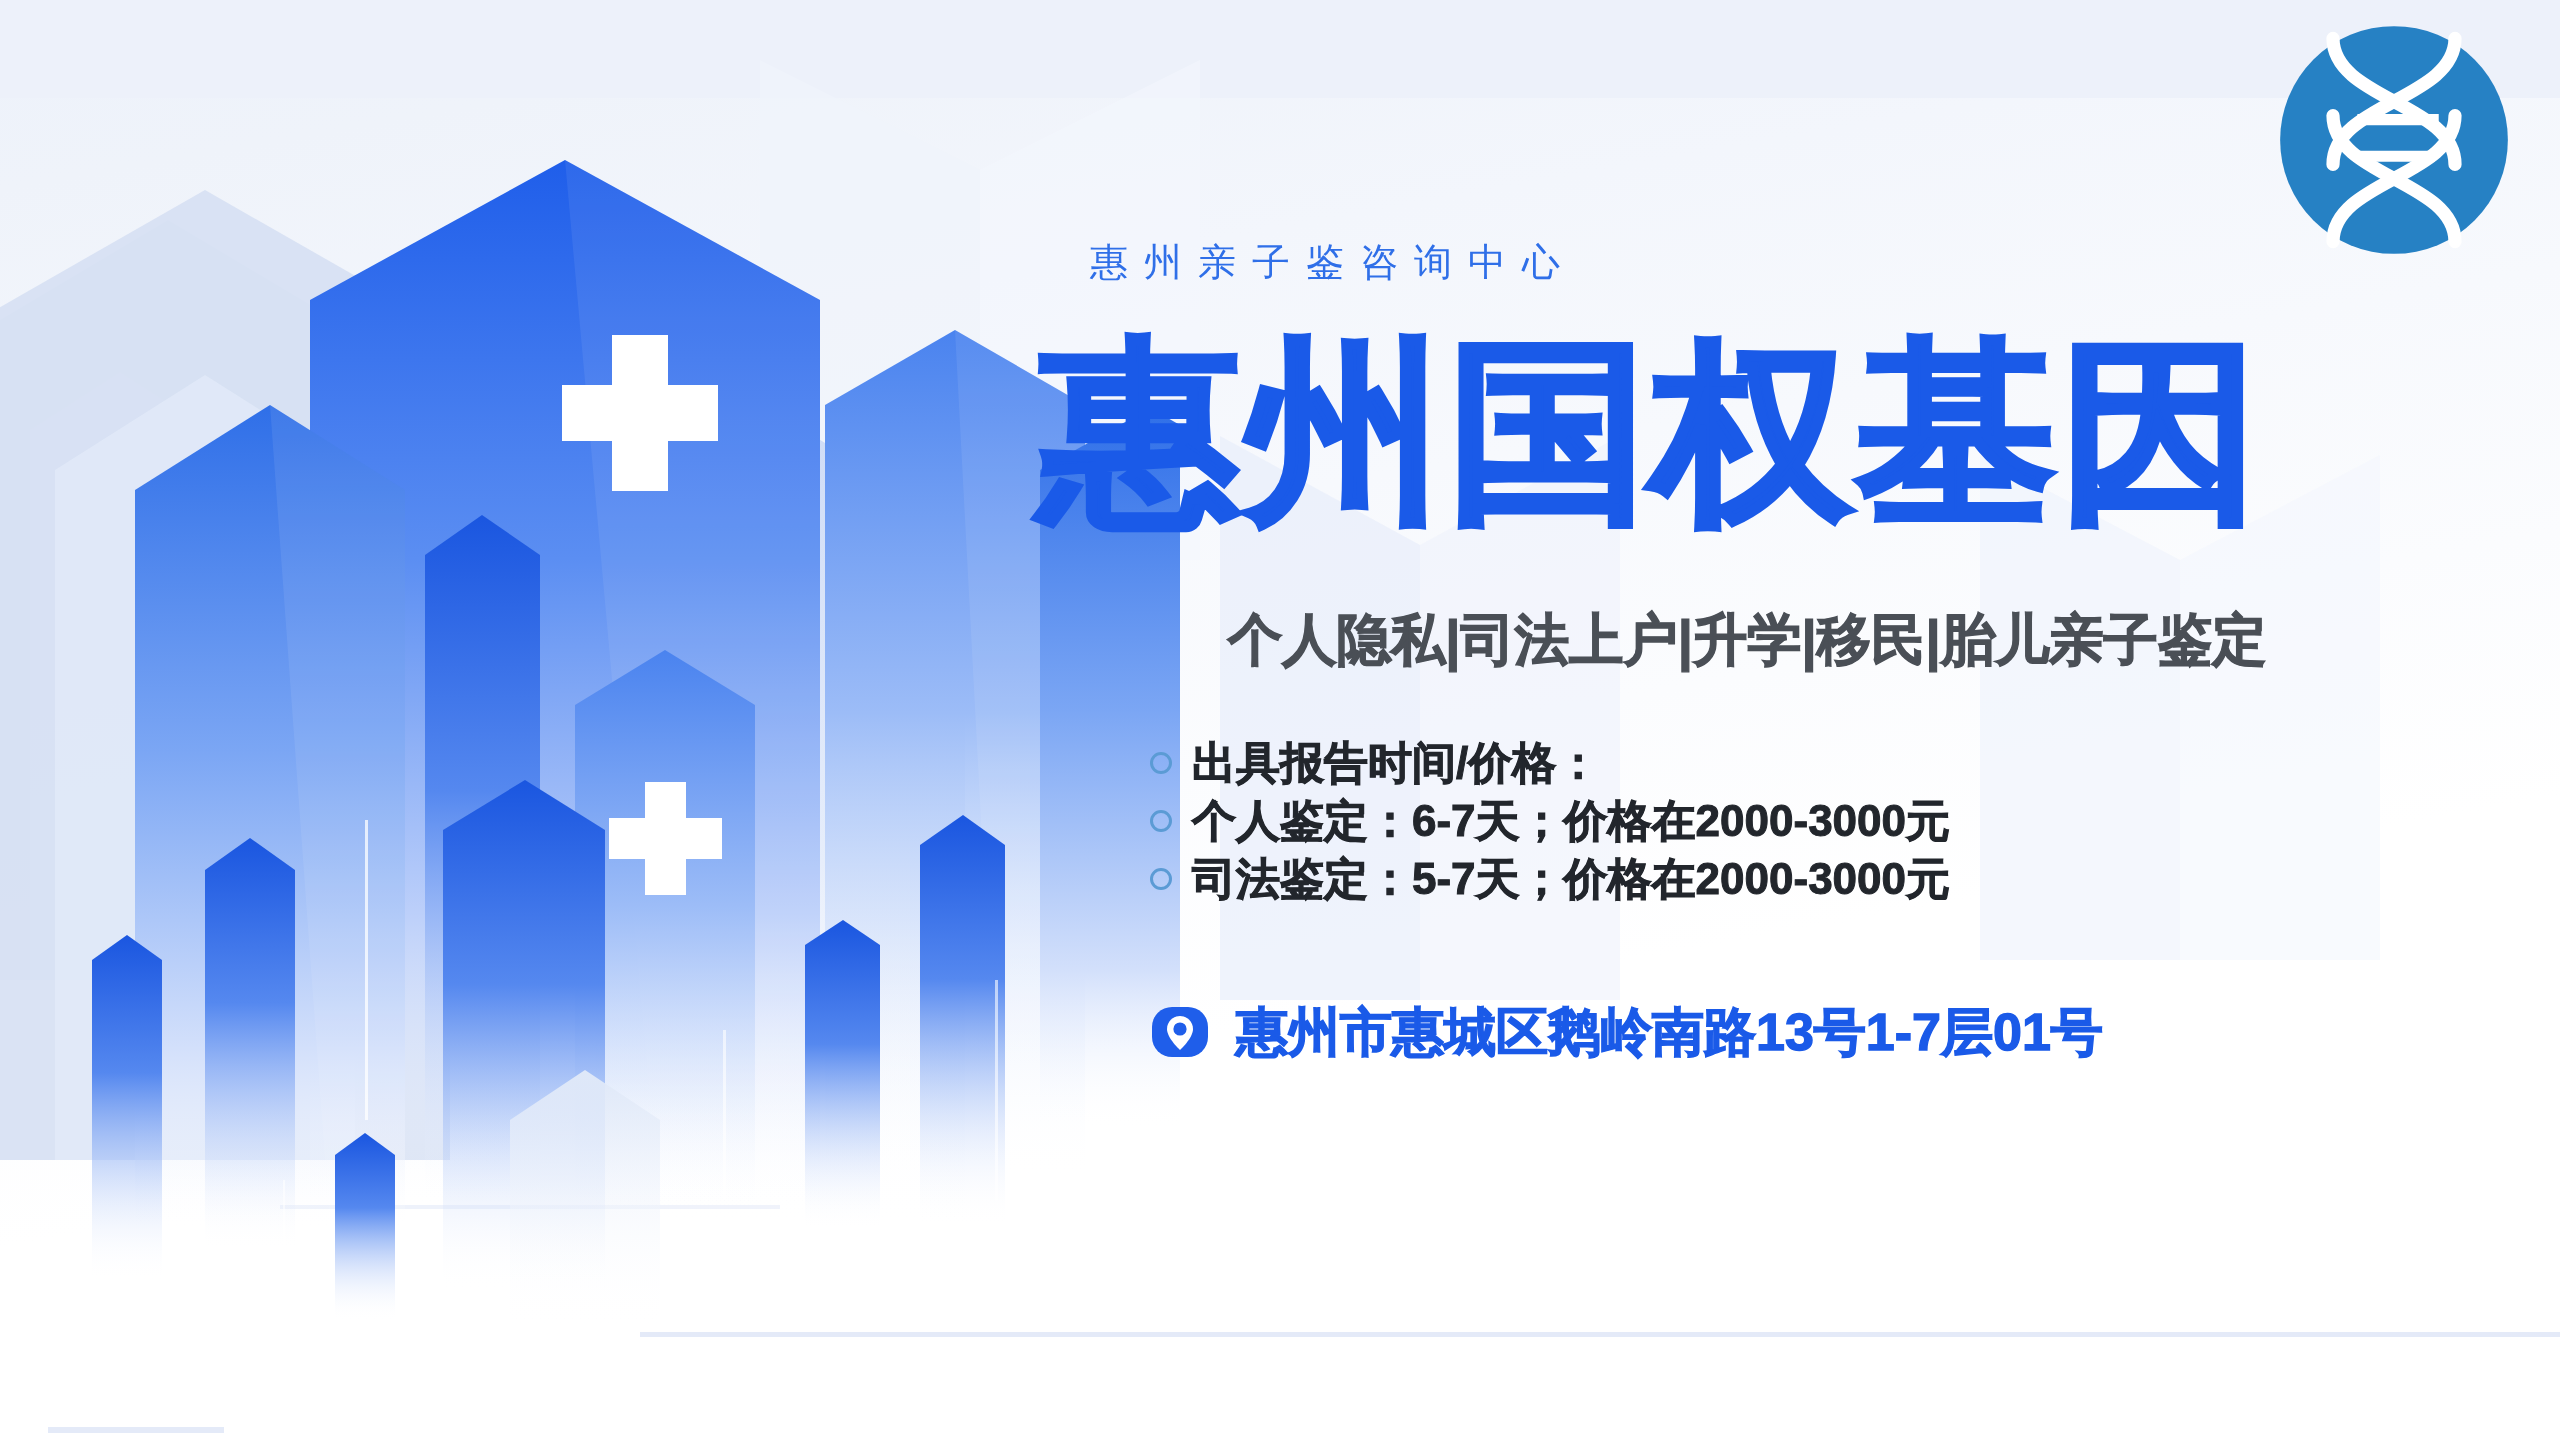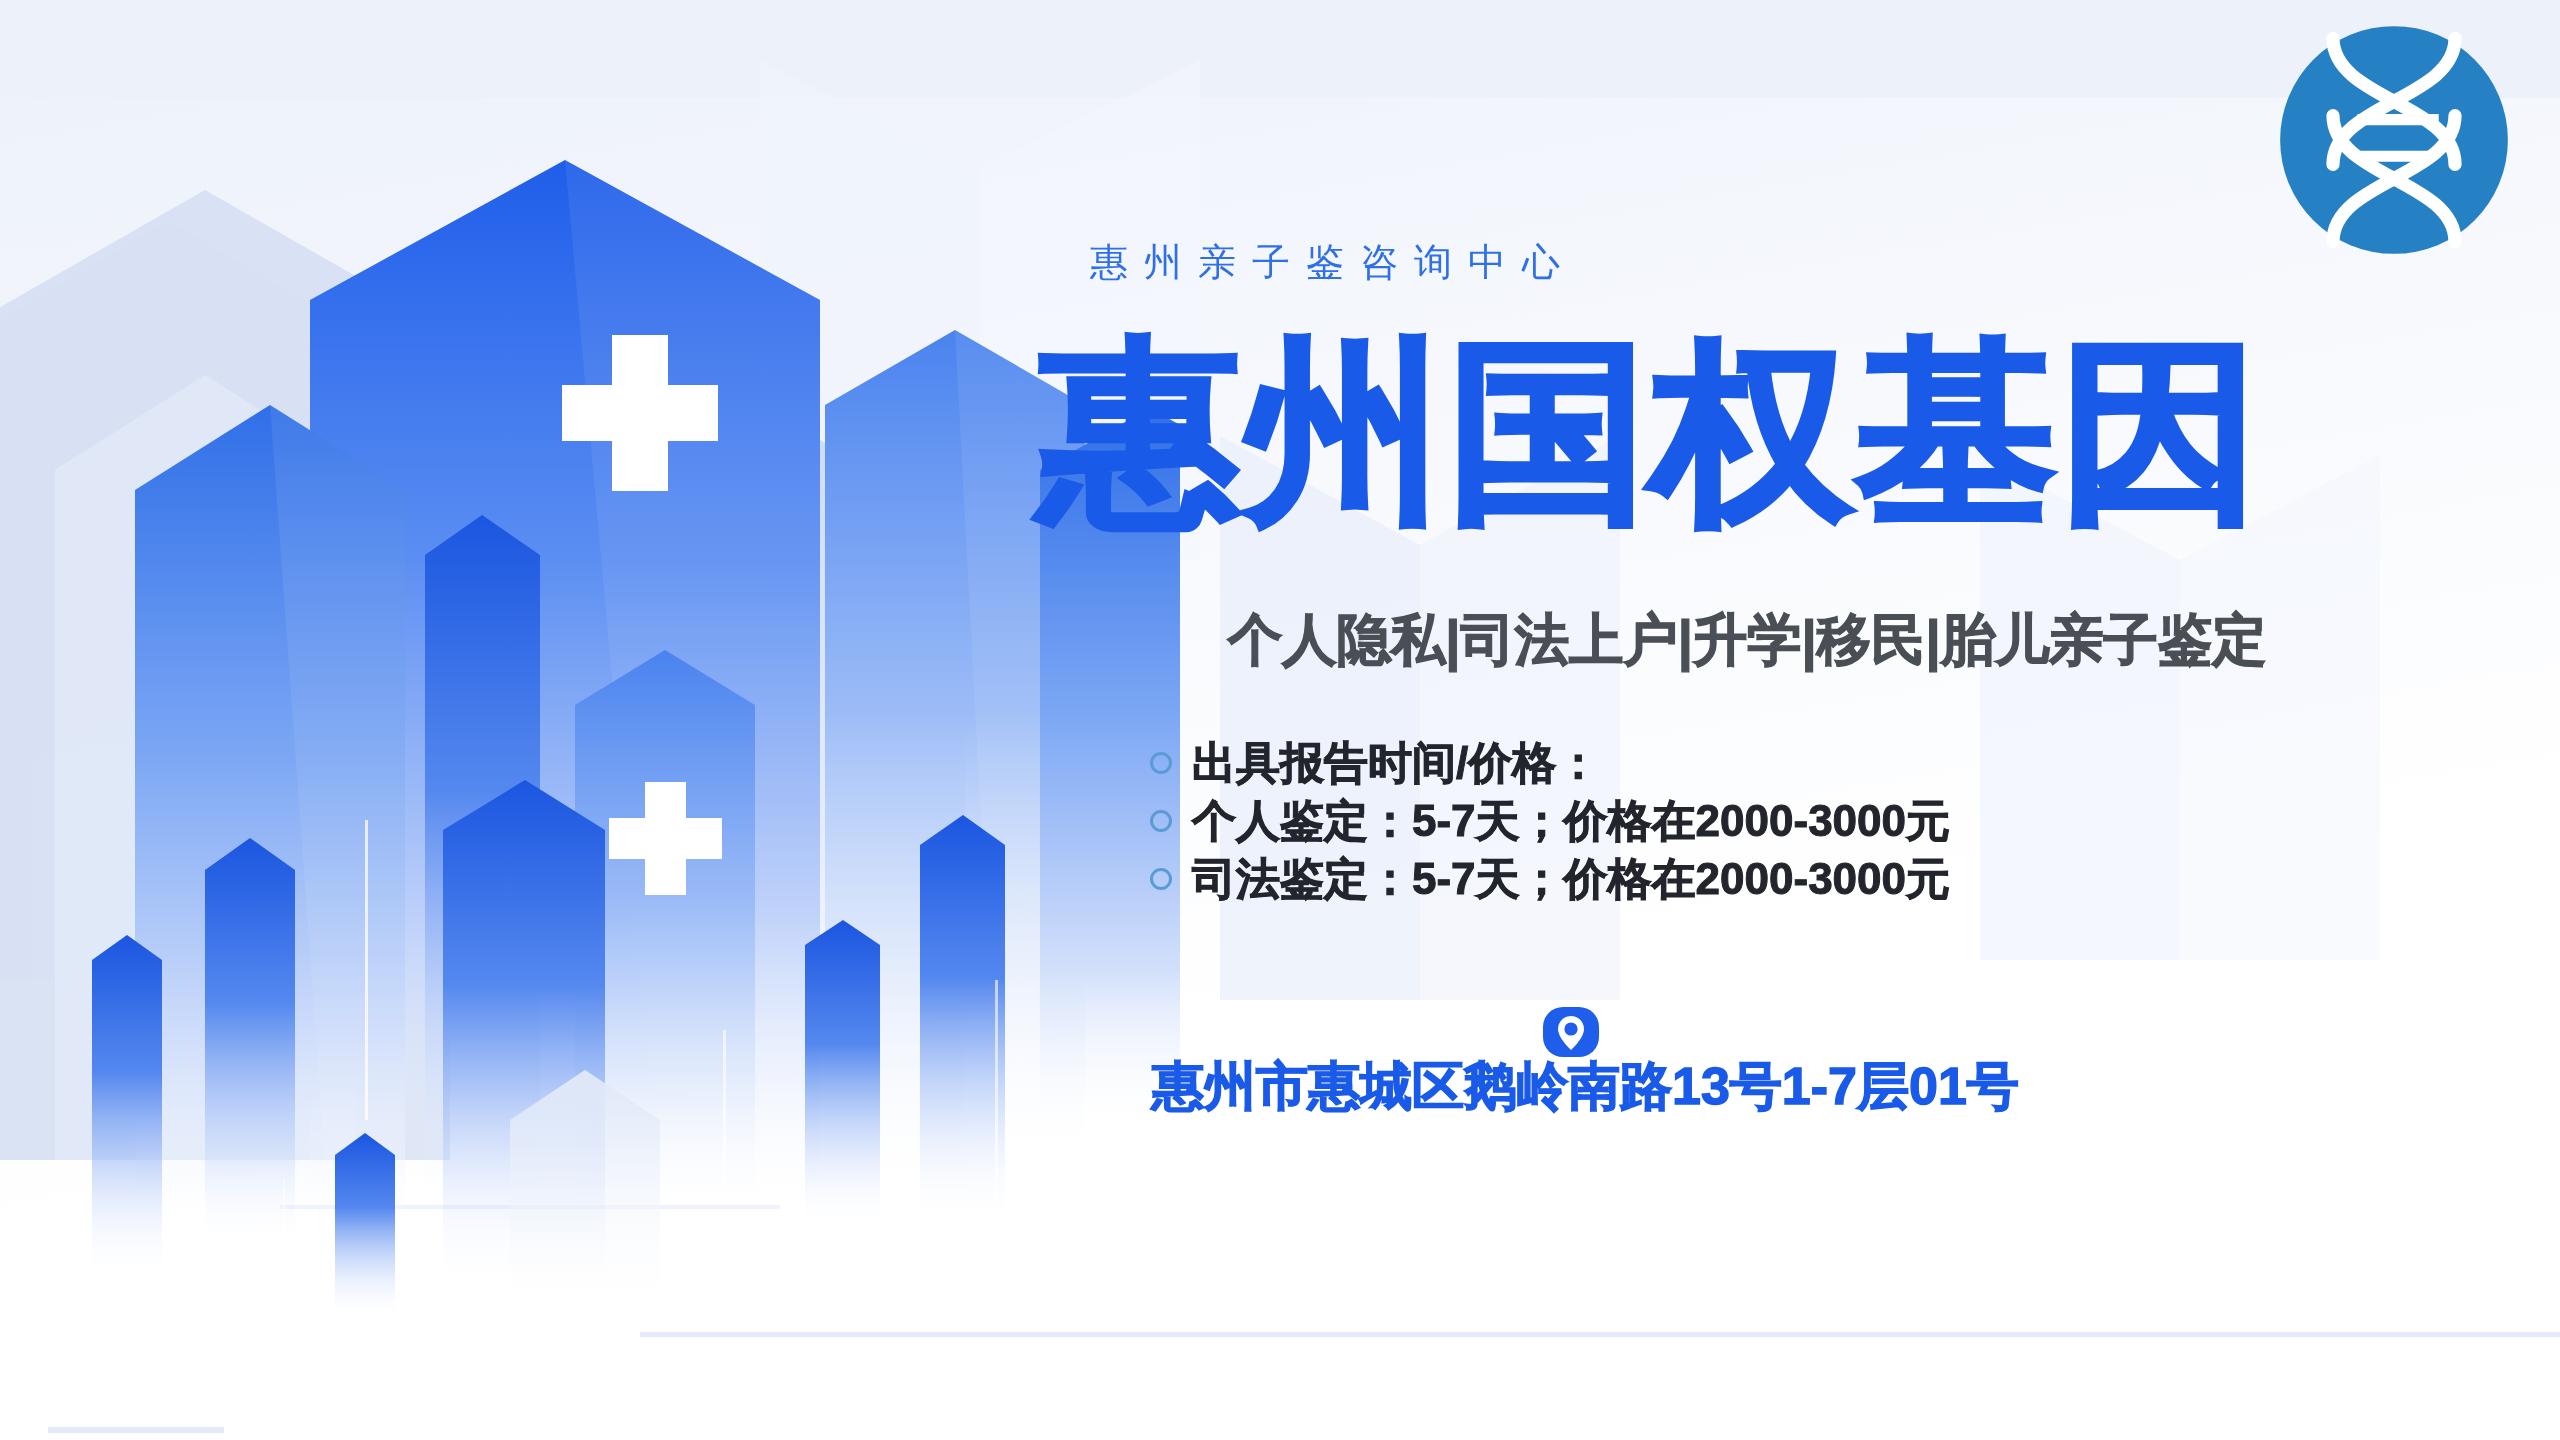--- a/index.html
+++ b/index.html
@@ -130,21 +130,20 @@
     text-align: right;
   }
 
   .address {
     position: absolute;
     left: 112px;
     top: 1004px;
     display: flex;
     align-items: center;
     white-space: nowrap;
-    flex-direction: column;
   }
   .pin-badge {
     width: 56px;
     height: 56px;
     flex: 0 0 auto;
     margin-right: 28px;
   }
   .pin-badge svg { display: block; width: 100%; height: 100%; }
   .address-text {
     font-size: 52px;
@@ -309,21 +308,21 @@
 
     <div class="services">个人隐私|司法上户|升学|移民|胎儿亲子鉴定</div>
 
     <ul class="bullets">
       <li class="bullet-row">
         <span class="bullet-marker"></span>
         <span class="bullet-text">出具报告时间/价格：</span>
       </li>
       <li class="bullet-row">
         <span class="bullet-marker"></span>
-        <span class="bullet-text">个人鉴定：5-7天；价格在2000-3000元</span>
+        <span class="bullet-text">个人鉴定：6-7天；价格在2000-3000元</span>
       </li>
       <li class="bullet-row">
         <span class="bullet-marker"></span>
         <span class="bullet-text">司法鉴定：5-7天；价格在2000-3000元</span>
       </li>
     </ul>
 
     <div class="address">
       <span class="pin-badge">
         <svg viewBox="0 0 56 56" aria-hidden="true">

